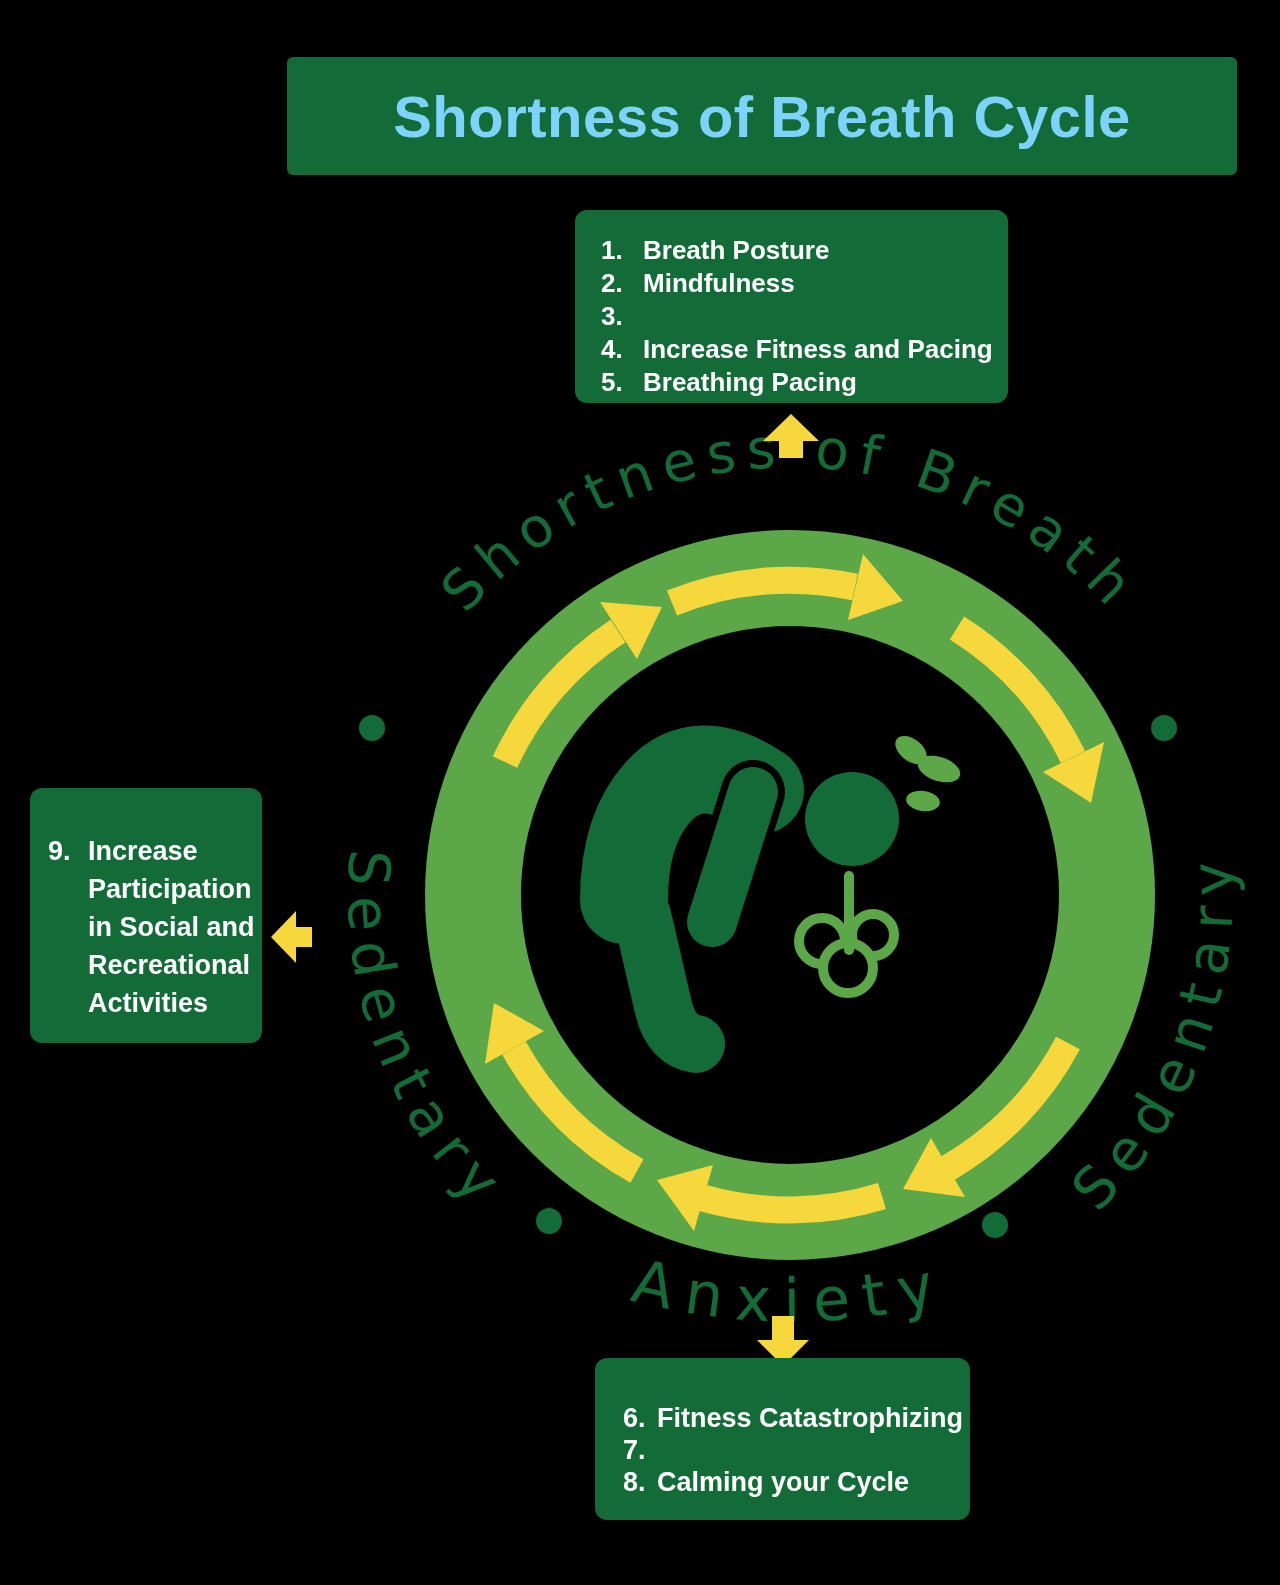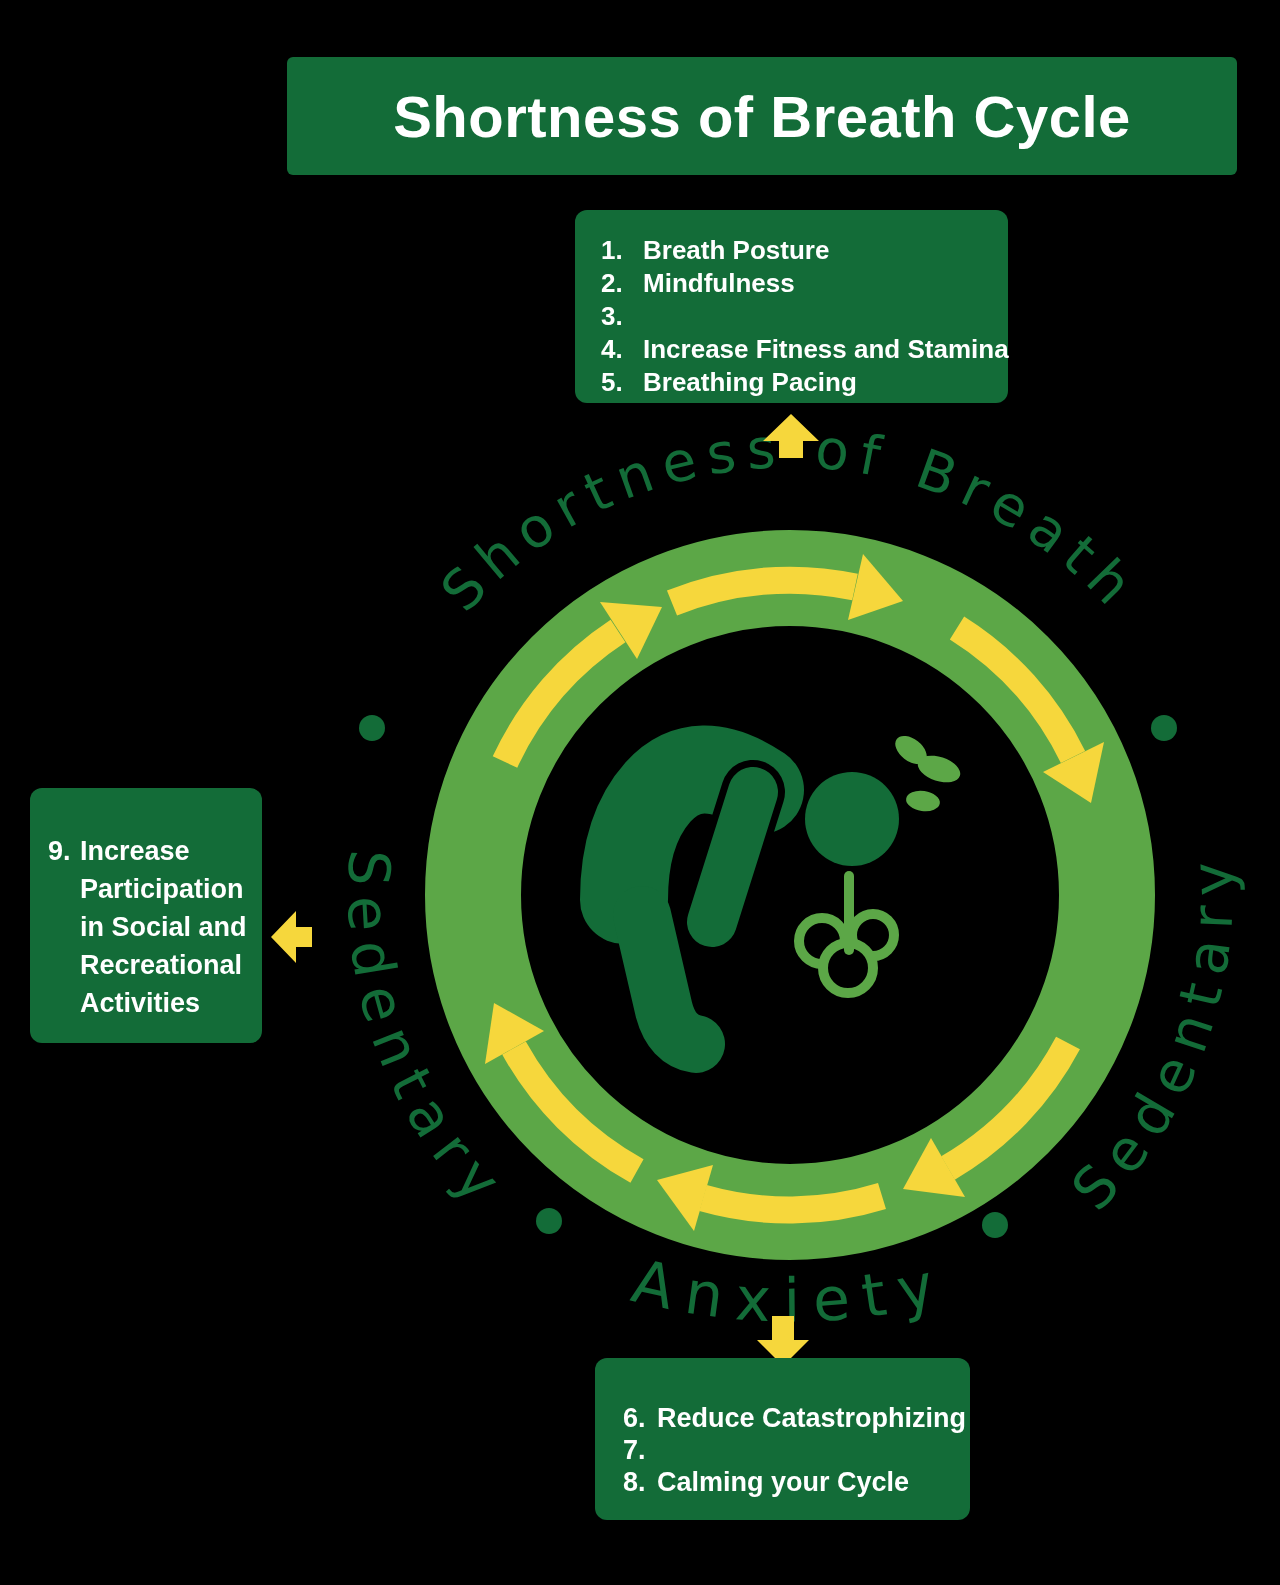--- a/index.html
+++ b/index.html
@@ -1,28 +1,28 @@
 <!DOCTYPE html>
 <html><head>
 <meta charset="utf-8">
 <style>
   html,body{margin:0;padding:0;background:#000;}
   .canvas{position:relative;width:1280px;height:1585px;background:#000;overflow:hidden;
           font-family:"Liberation Sans",sans-serif;}
   .title-bar{position:absolute;left:287px;top:57px;width:950px;height:118px;
              background:#136C38;border-radius:6px;display:flex;align-items:center;justify-content:center;}
-  .title-bar .title{color:#ffffff;font-size:58px;font-weight:bold;letter-spacing:0.5px;}
+  .title-bar .title{color:#7dd3fc;font-size:58px;font-weight:bold;letter-spacing:0.5px;}
   .gbox{position:absolute;background:#136C38;border-radius:12px;color:#fff;font-weight:bold;box-sizing:border-box;}
   .box-top{left:575px;top:210px;width:433px;height:193px;padding:24px 0 0 26px;}
   .box-top .row{display:flex;font-size:26px;line-height:33px;white-space:nowrap;}
   .box-top .num{width:42px;flex:none;}
   .box-left{left:30px;top:788px;width:232px;height:255px;padding:44px 0 0 18px;}
   .box-left .wrap{display:flex;font-size:27px;line-height:38px;}
   .box-left .num{width:32px;flex:none;}
-  .box-left .txt{width:180px;}
+  .box-left .txt{width:180px;margin-left:8px;}
   .box-bottom{left:595px;top:1358px;width:375px;height:162px;padding:44px 0 0 28px;}
   .box-bottom .row{display:flex;font-size:27px;line-height:32px;white-space:nowrap;}
   .box-bottom .num{width:34px;flex:none;}
   .diagram-svg{position:absolute;left:0;top:0;}
   .curved{font-family:"DejaVu Sans",sans-serif;fill:#136C38;}
   .t-top{font-size:55px;letter-spacing:10px;}
   .t-sed{font-size:57px;letter-spacing:12px;}
   .t-anx{font-size:60px;letter-spacing:14px;}
   .ring-arrow{stroke:#F6D73C;stroke-width:27;fill:none;}
   .arrow-head{fill:#F6D73C;}
@@ -127,39 +127,39 @@
     </div>
     <div class="row">
       <span class="num">2.</span>
       <span>Mindfulness</span>
     </div>
     <div class="row">
       <span class="num">3.</span>
     </div>
     <div class="row">
       <span class="num">4.</span>
-      <span>Increase Fitness and Stamina</span>
+      <span>Increase Fitness and Pacing</span>
     </div>
     <div class="row">
       <span class="num">5.</span>
       <span>Breathing Pacing</span>
     </div>
   </div>
 
   <div class="gbox box-left">
     <div class="wrap">
       <span class="num">9.</span>
       <span class="txt">Increase Participation in Social and Recreational Activities</span>
     </div>
   </div>
 
   <div class="gbox box-bottom">
     <div class="row">
       <span class="num">6.</span>
-      <span>Reduce Catastrophizing</span>
+      <span>Fitness Catastrophizing</span>
     </div>
     <div class="row">
       <span class="num">7.</span>
     </div>
     <div class="row">
       <span class="num">8.</span>
       <span>Calming your Cycle</span>
     </div>
   </div>
 

